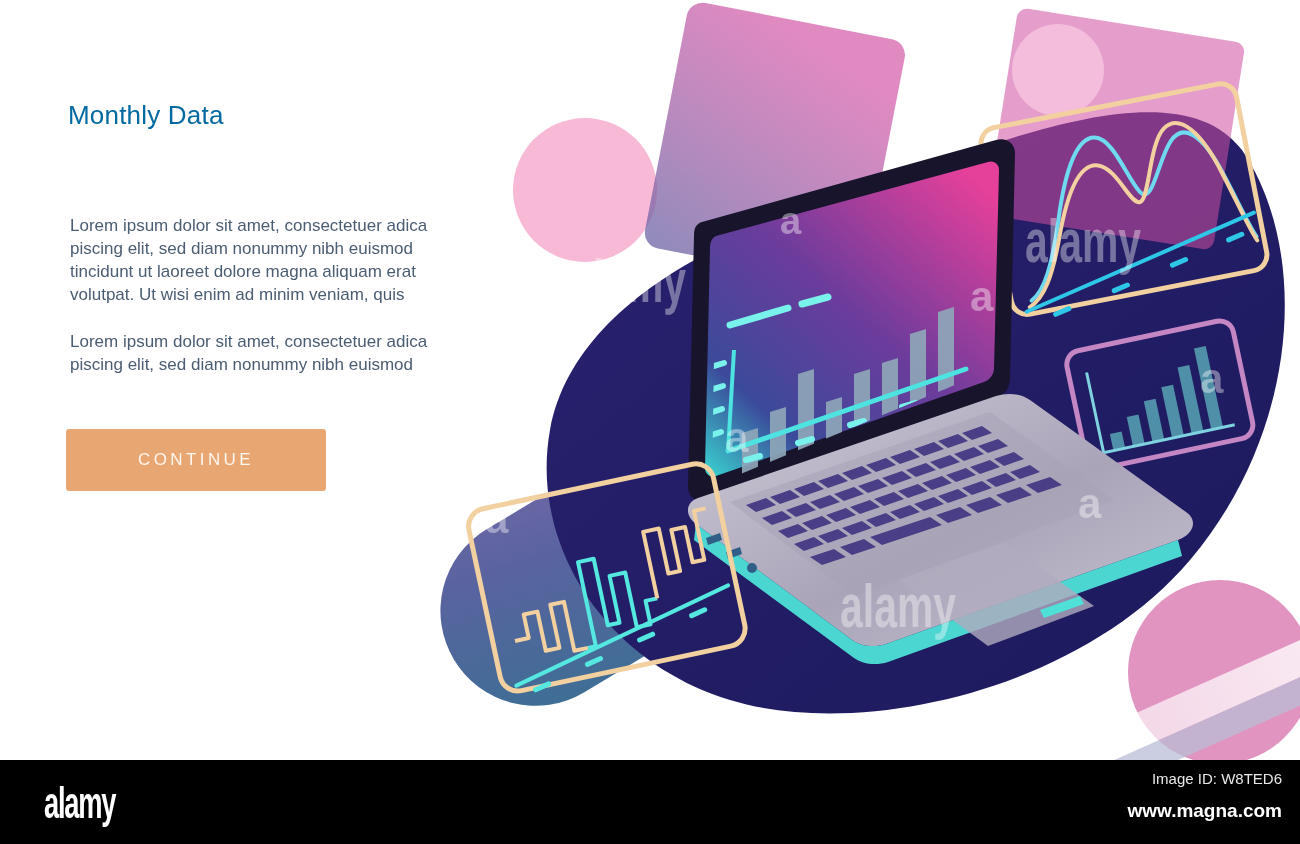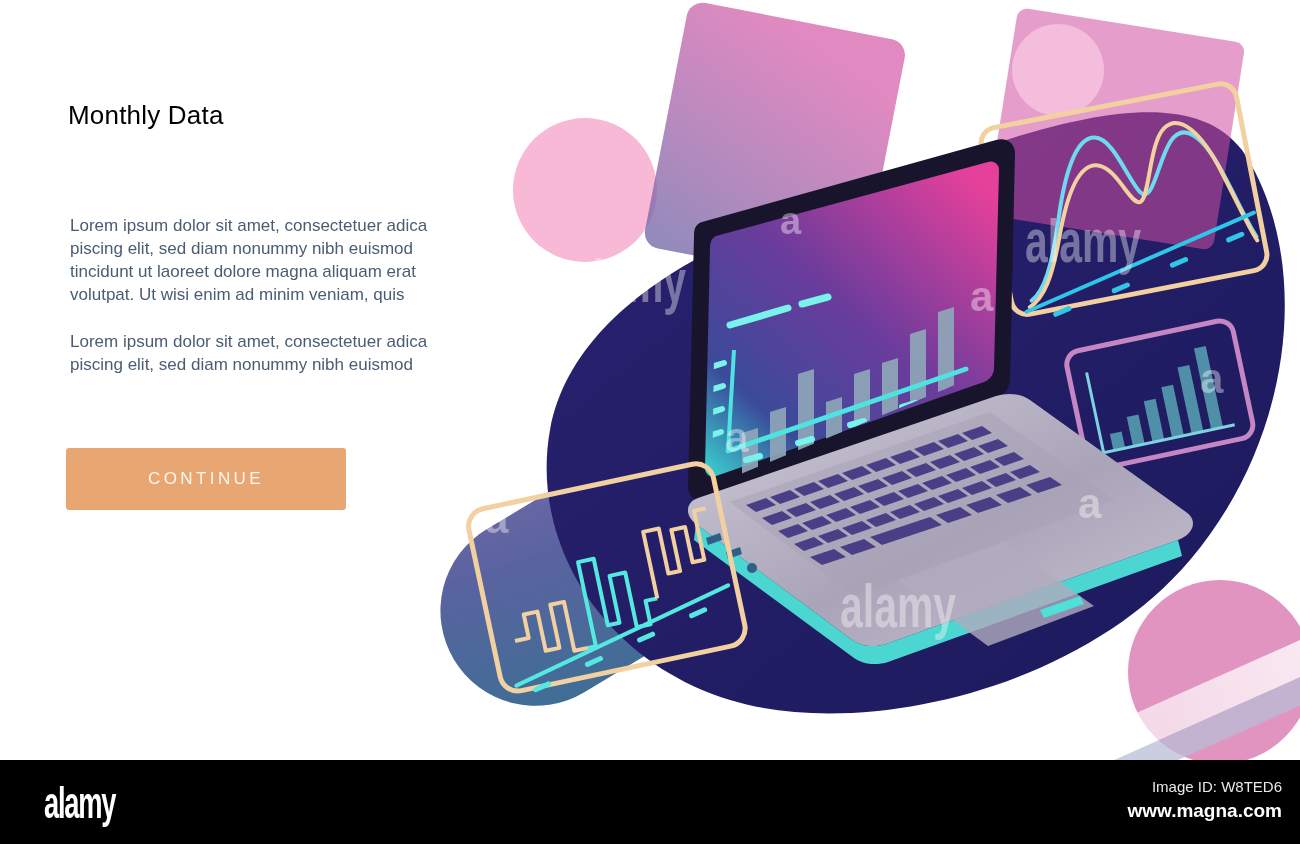--- a/index.html
+++ b/index.html
@@ -13,31 +13,31 @@
   #stage{position:absolute;left:0;top:0;width:1300px;height:844px;overflow:hidden;background:#fff;}
 
   
   .left-panel{position:absolute;left:66px;top:78px;width:420px;}
   .headline{
     font-size:74px;line-height:1.0;font-weight:700;
     color:#231b5e;letter-spacing:-1px;white-space:nowrap;
     margin:0;
   }
   .subhead{
-    font-size:26px;color:#000000;margin:22px 0 0 2px;font-weight:400;
+    font-size:26px;color:#0369a1;margin:22px 0 0 2px;font-weight:400;
     letter-spacing:.2px;
   }
   .para{
     font-size:17px;line-height:1.35;color:#4b5d72;margin:4px;width:378px;
   }
   .para-1{margin-top:84px;}
   .para-2{margin-top:24px;}
   .cta{
-    margin-top:71px;
-    width:280px;height:62px;
+    margin-top:52px;
+    width:260px;height:62px;
     background:#e8a772;
     border:none;border-radius:3px;
     color:#fdf6ef;font-size:17px;letter-spacing:3.4px;
     font-family:"Liberation Sans",sans-serif;
     display:flex;align-items:center;justify-content:center;
     cursor:pointer;
   }
 
   
   .illo{position:absolute;left:430px;top:0;width:870px;height:760px;}
@@ -48,21 +48,21 @@
     position:absolute;left:0;bottom:0;width:1300px;height:84px;background:#000;
   }
   .wm-logo{
     position:absolute;left:44px;top:18px;
     color:#fff;font-size:44px;font-weight:700;
     font-family:"Liberation Sans",sans-serif;
     letter-spacing:-2px;
     transform:scaleX(.62);transform-origin:left top;
   }
   .wm-id{
-    position:absolute;right:18px;top:18px;
+    position:absolute;right:18px;top:10px;
     color:#e8e8e8;font-size:15px;font-family:"Liberation Sans",sans-serif;
     text-align:right;
   }
   .wm-url{
     position:absolute;right:18px;top:40px;
     color:#ffffff;font-size:19px;font-weight:700;
     font-family:"Liberation Sans",sans-serif;text-align:right;
   }
   
   .ghost-a{

